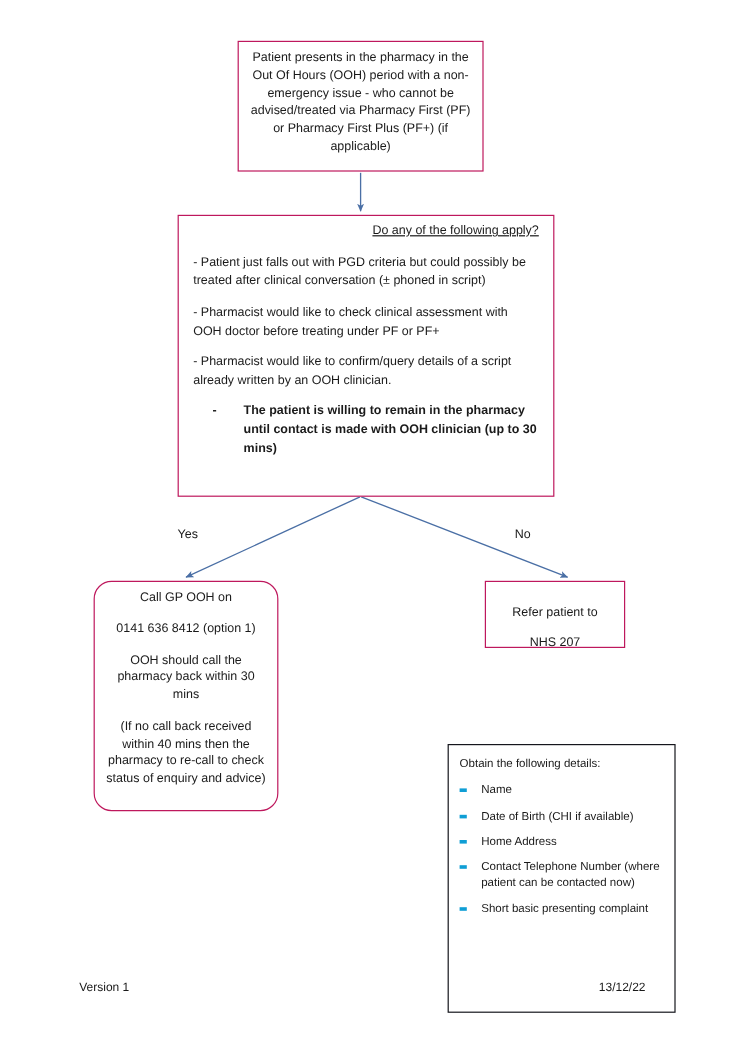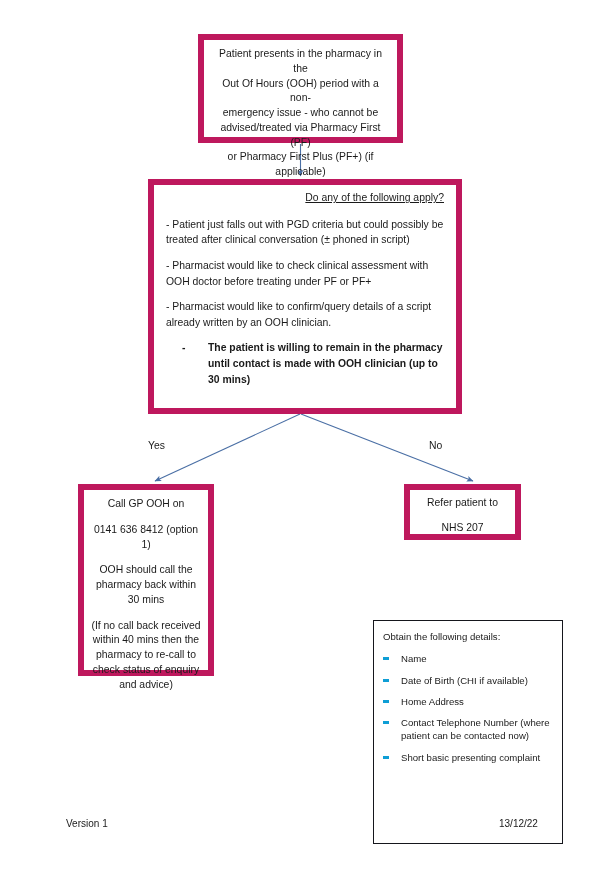--- a/index.html
+++ b/index.html
@@ -19,21 +19,21 @@
   #page {
     position: absolute;
     inset: 0;
     width: 615px;
     height: 879px;
   }
 
   .node {
     position: absolute;
     box-sizing: border-box;
-    border: 6px solid #be185d;
+    border: 1px solid #be185d;
     background: #ffffff;
     text-align: center;
     line-height: 1.42;
     color: #1a1a1a;
   }
 
   
   #start-node {
     left: 198px;
     top: 34px;
@@ -79,38 +79,39 @@
     width: 26px;
     flex: 0 0 26px;
     font-weight: bold;
   }
   #and-item .txt { flex: 1 1 auto; }
 
   
   #yes-node {
     left: 78px;
     top: 484px;
-    width: 136px;
+    width: 154px;
     height: 192px;
     padding: 7px 7px 0 7px;
     font-size: 10.4px;
+    border-radius: 15px;
   }
   #yes-node .para {
     margin-bottom: 11px;
     line-height: 1.42;
   }
   #yes-node .para:last-child { margin-bottom: 0; }
 
   
   #no-node {
     left: 404px;
     top: 484px;
     width: 117px;
     height: 56px;
-    padding: 6px 6px 0 6px;
+    padding: 19px 6px 0 6px;
     font-size: 10.4px;
   }
   #no-node .para { margin-bottom: 10px; }
   #no-node .para:last-child { margin-bottom: 0; }
 
   
   .branch-label {
     position: absolute;
     font-size: 10.4px;
     color: #1a1a1a;

